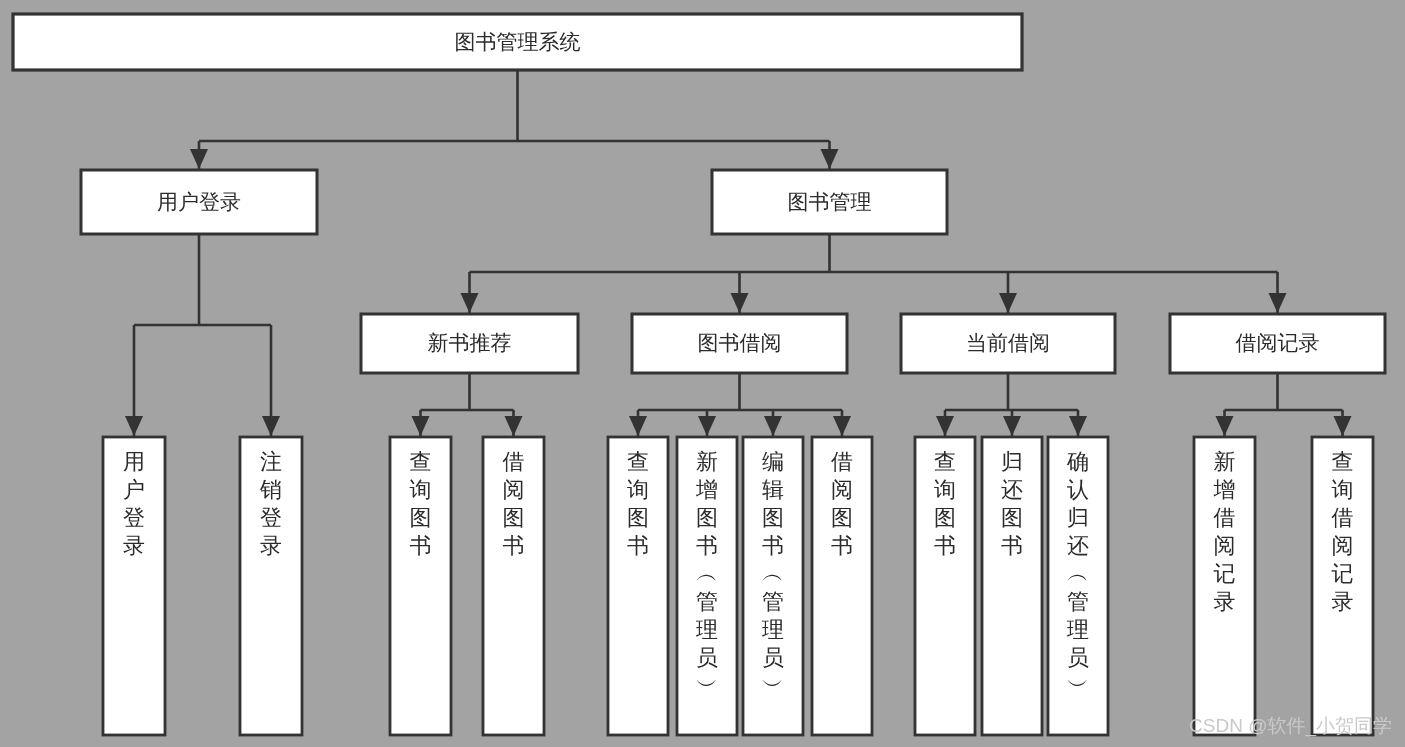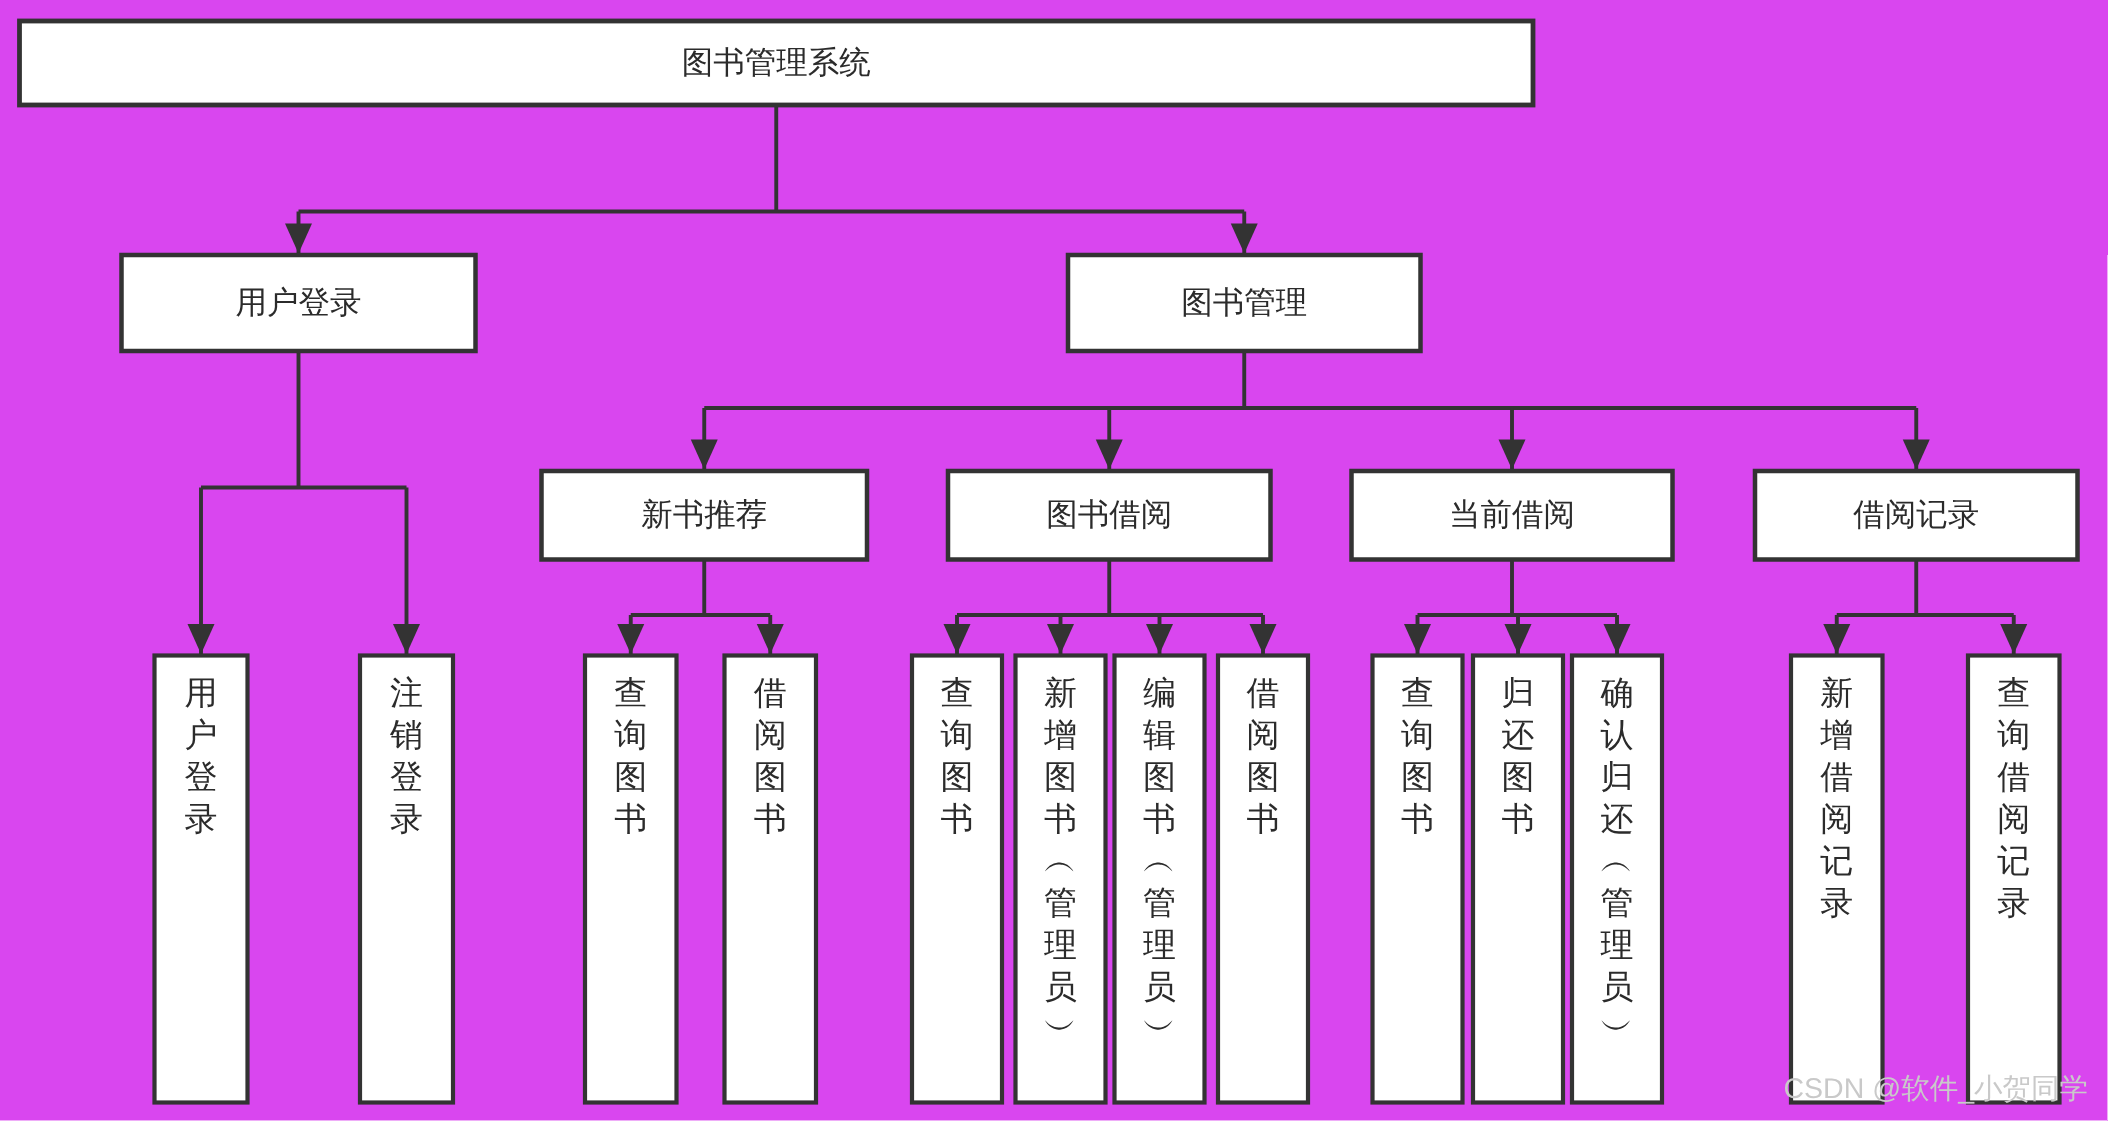--- a/index.html
+++ b/index.html
@@ -10,21 +10,21 @@
   body {
     width: 1405px;
     height: 747px;
     font-family: "Liberation Sans", "DejaVu Sans", sans-serif;
     overflow: hidden;
   }
   #diagram-root {
     position: relative;
     width: 1405px;
     height: 747px;
-    background: #d946ef;
+    background: #a3a3a3;
   }
   svg#tree-svg {
     position: absolute;
     left: 0;
     top: 0;
     width: 1405px;
     height: 747px;
   }
   .node-rect {
     fill: #ffffff;

